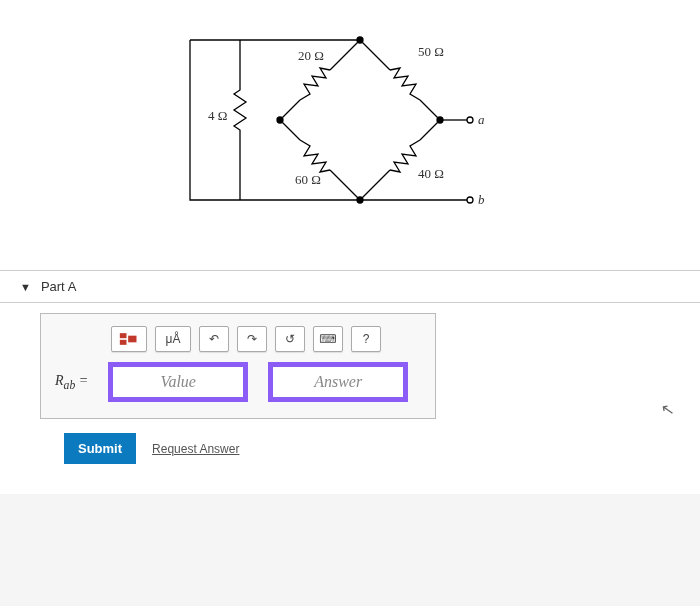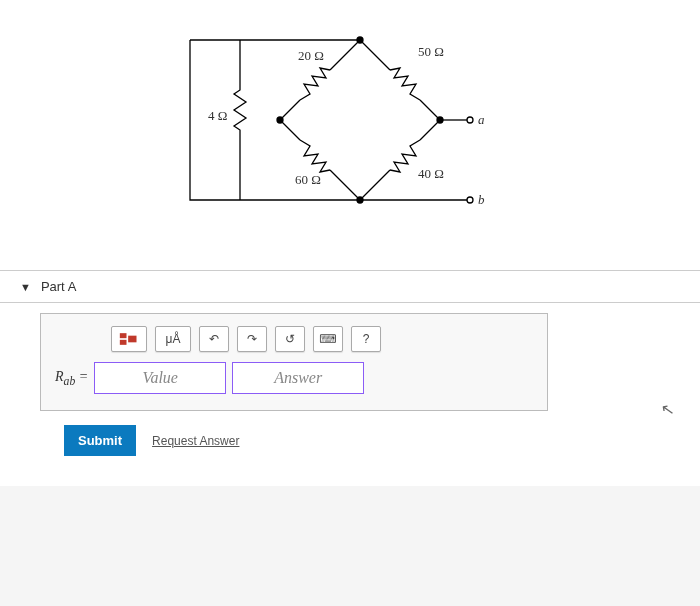--- a/index.html
+++ b/index.html
@@ -46,21 +46,21 @@
     line-height: 1.6;
   }
   .instructions .italic {
     font-style: italic;
     font-family: "Times New Roman", serif;
   }
   .answer-box {
     margin: 10px 40px 0 40px;
     border: 1px solid #bbb;
     background: #f8f8f8;
-    width: 508px;
+    width: 396px;
     padding: 12px 14px 16px 14px;
     box-sizing: border-box;
   }
   .toolbar {
     display: flex;
     align-items: center;
     gap: 8px;
     margin-left: 56px;
     margin-bottom: 10px;
   }
@@ -75,30 +75,30 @@
     justify-content: center;
     font-size: 12px;
     color: #444;
     box-shadow: 0 1px 1px rgba(0,0,0,0.1);
   }
   .tool-btn.wide { width: 34px; }
   .tool-btn svg { width: 20px; height: 16px; }
   .input-row {
     display: flex;
     align-items: center;
-    gap: 6px;
+    gap: 20px;
   }
   .rab-label {
     font-family: "Times New Roman", serif;
     font-style: italic;
     font-size: 14px;
   }
   .field {
     background: #fff;
-    border: 1px solid #8b5cf6;
+    border: 5px solid #8b5cf6;
     height: 30px;
     display: flex;
     align-items: center;
     justify-content: center;
     font-family: "Times New Roman", serif;
     font-style: italic;
     font-size: 16px;
     color: #888;
   }
   .field.value { width: 130px; }

